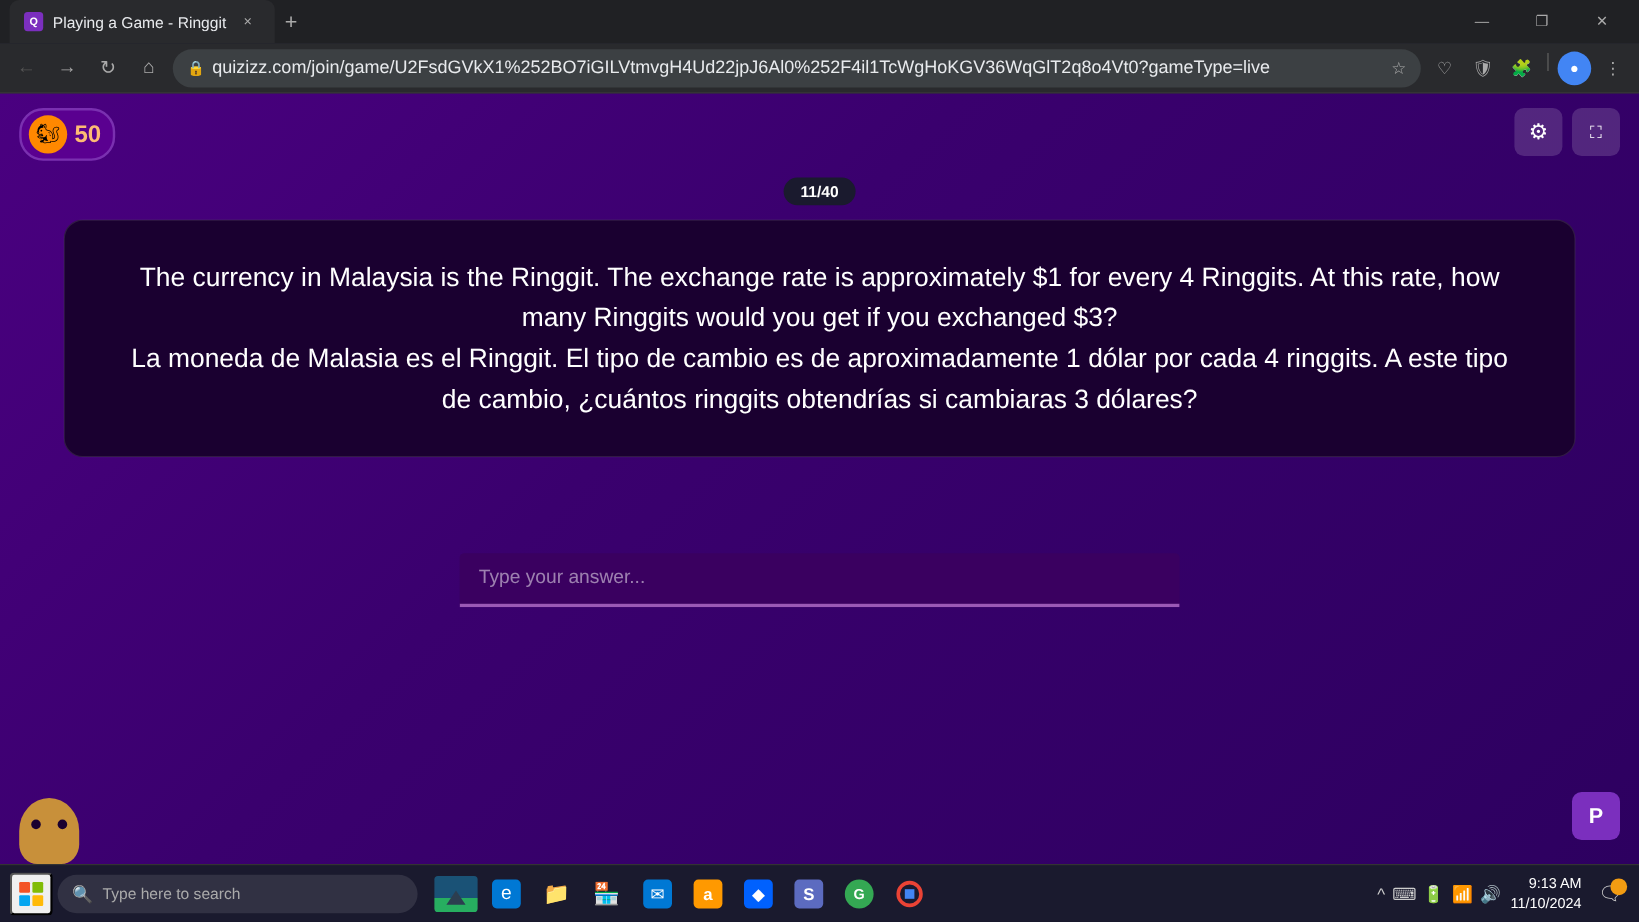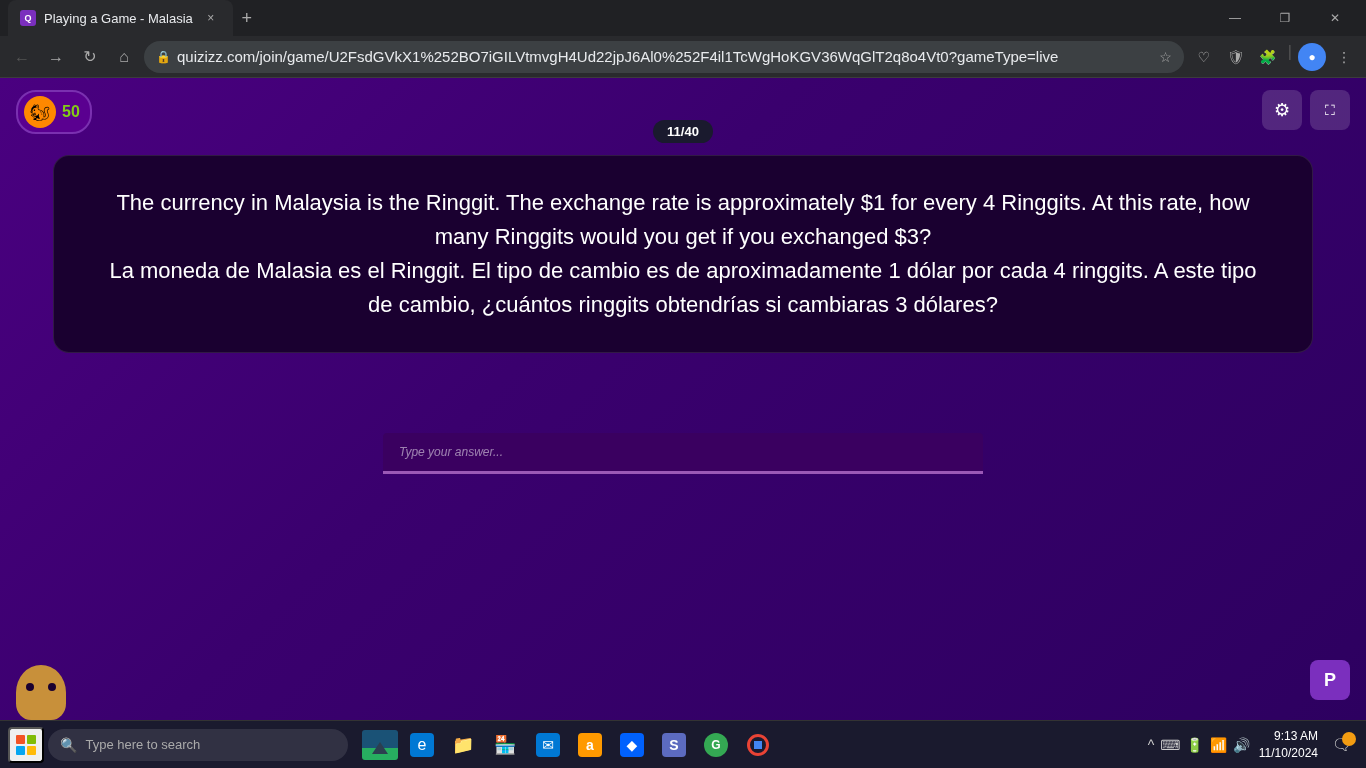--- a/index.html
+++ b/index.html
@@ -166,22 +166,22 @@
       border: 2px solid #7a30b0;
     }
     .score-avatar {
       width: 32px; height: 32px;
       background: #ff8800;
       border-radius: 50%;
       display: flex; align-items: center; justify-content: center;
       font-size: 16px;
     }
     .score-value {
-      color: #84cc16;
-      font-size: 16px;
+      color: #fdba74;
+      font-size: 20px;
       font-weight: bold;
     }
 
     
     .top-right-btns {
       position: absolute;
       top: 12px;
       right: 16px;
       display: flex;
       gap: 8px;
@@ -192,21 +192,21 @@
       border: none;
       border-radius: 8px;
       color: white;
       font-size: 18px;
       cursor: pointer;
       display: flex; align-items: center; justify-content: center;
     }
 
     
     .question-counter {
-      margin-top: 22px;
+      margin-top: 50px;
       background: #1a1a2e;
       color: white;
       font-size: 13px;
       font-weight: bold;
       padding: 4px 14px;
       border-radius: 20px;
     }
 
     
     .question-box {
@@ -231,24 +231,23 @@
       margin-top: 80px;
       width: 600px;
     }
     .answer-input {
       width: 100%;
       background: #3a0060;
       border: none;
       border-bottom: 3px solid #9b59b6;
       padding: 12px 16px;
       color: #ffffff;
-      font-size: 12px;
+      font-size: 16px;
       outline: none;
       border-radius: 4px 4px 0 0;
-      font-style: italic;
     }
     .answer-input::placeholder {
       color: rgba(255,255,255,0.5);
     }
 
     
     .quizizz-p-btn {
       position: absolute;
       bottom: 20px;
       right: 16px;
@@ -385,21 +384,21 @@
       font-size: 16px;
     }
   </style>
 </head>
 <body>
 
 <div class="browser-titlebar">
   <div class="tab-bar">
     <div class="tab active">
       <div class="tab-favicon">Q</div>
-      <span class="tab-title">Playing a Game - Malasia</span>
+      <span class="tab-title">Playing a Game - Ringgit</span>
       <span class="tab-close">×</span>
     </div>
     <button class="new-tab-btn">+</button>
   </div>
   <div class="window-controls">
     <button class="win-btn">—</button>
     <button class="win-btn">❐</button>
     <button class="win-btn close">✕</button>
   </div>
 </div>

